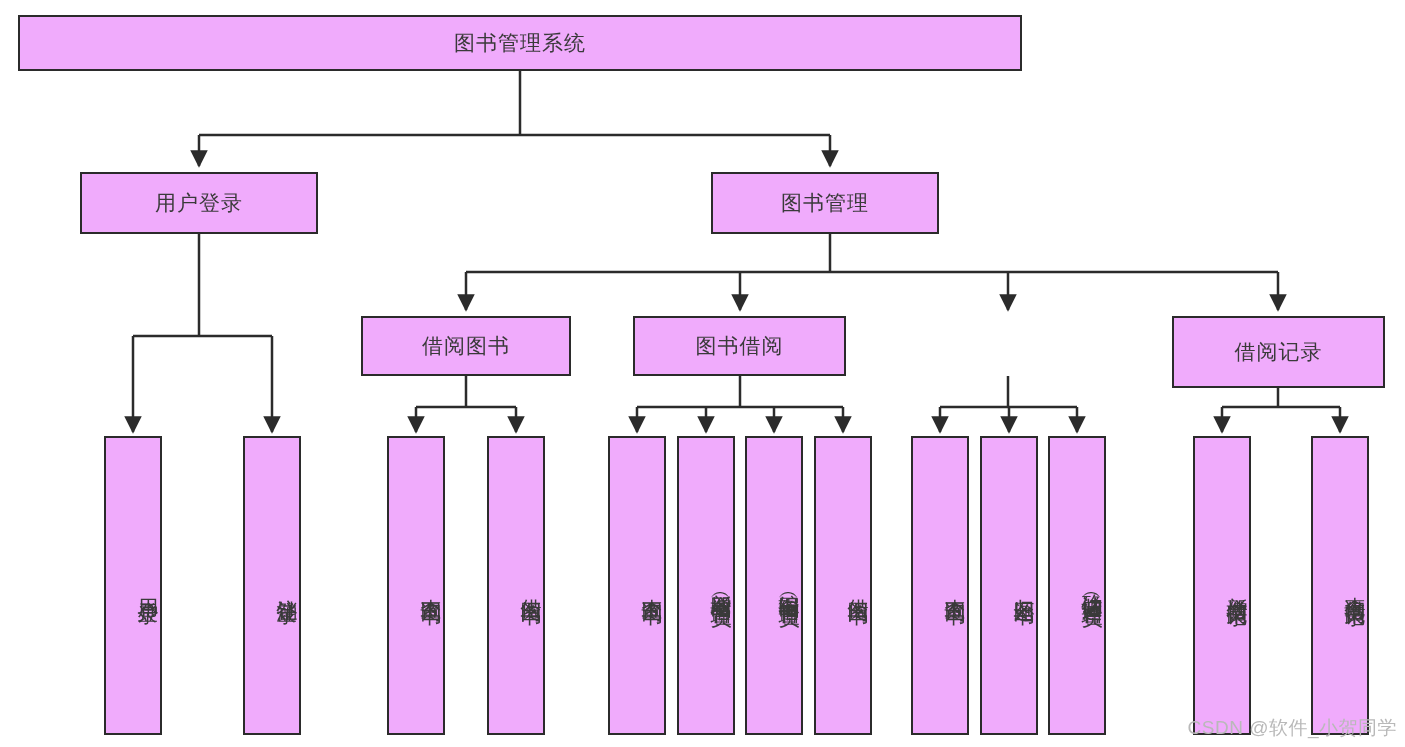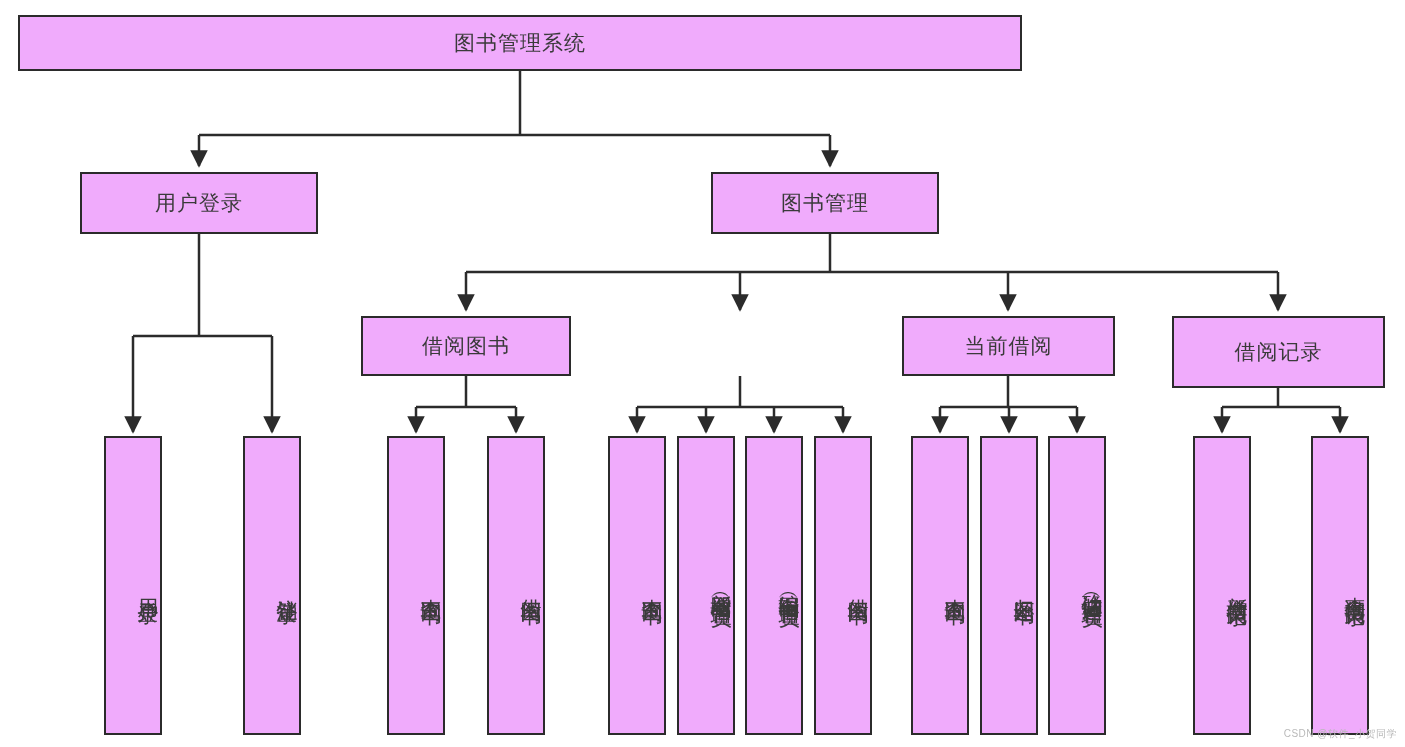--- a/index.html
+++ b/index.html
@@ -52,21 +52,21 @@
   }
   .node.vert > span {
     writing-mode: vertical-rl;
     text-orientation: upright;
     display: block;
   }
   #watermark {
     position: absolute;
     right: 8px;
     bottom: 6px;
-    font-size: 10px;
+    font-size: 19px;
     color: #b9b9b9;
     letter-spacing: 0.5px;
     user-select: none;
     white-space: nowrap;
   }
 </style>
 </head>
 <body>
 
 <div id="canvas">
@@ -128,22 +128,22 @@
   <div class="node horiz" style="left:80px; top:172px; width:238px; height:62px;">
     <span>用户登录</span>
   </div>
   <div class="node horiz" style="left:711px; top:172px; width:228px; height:62px;">
     <span>图书管理</span>
   </div>
 
   <div class="node horiz" style="left:361px; top:316px; width:210px; height:60px;">
     <span>借阅图书</span>
   </div>
-  <div class="node horiz" style="left:902px; top:316px; width:213px; height:60px;">
-    <span>当前借阅</span>
+  <div class="node horiz" style="left:633px; top:316px; width:213px; height:60px;">
+    <span>图书借阅</span>
   </div>
   <div class="node horiz" style="left:1172px; top:316px; width:213px; height:72px;">
     <span>借阅记录</span>
   </div>
 
   <div class="node vert" style="left:104px; top:436px; width:58px; height:299px;">
     <span>用户登录</span>
   </div>
   <div class="node vert" style="left:243px; top:436px; width:58px; height:299px;">
     <span>注销登录</span>

